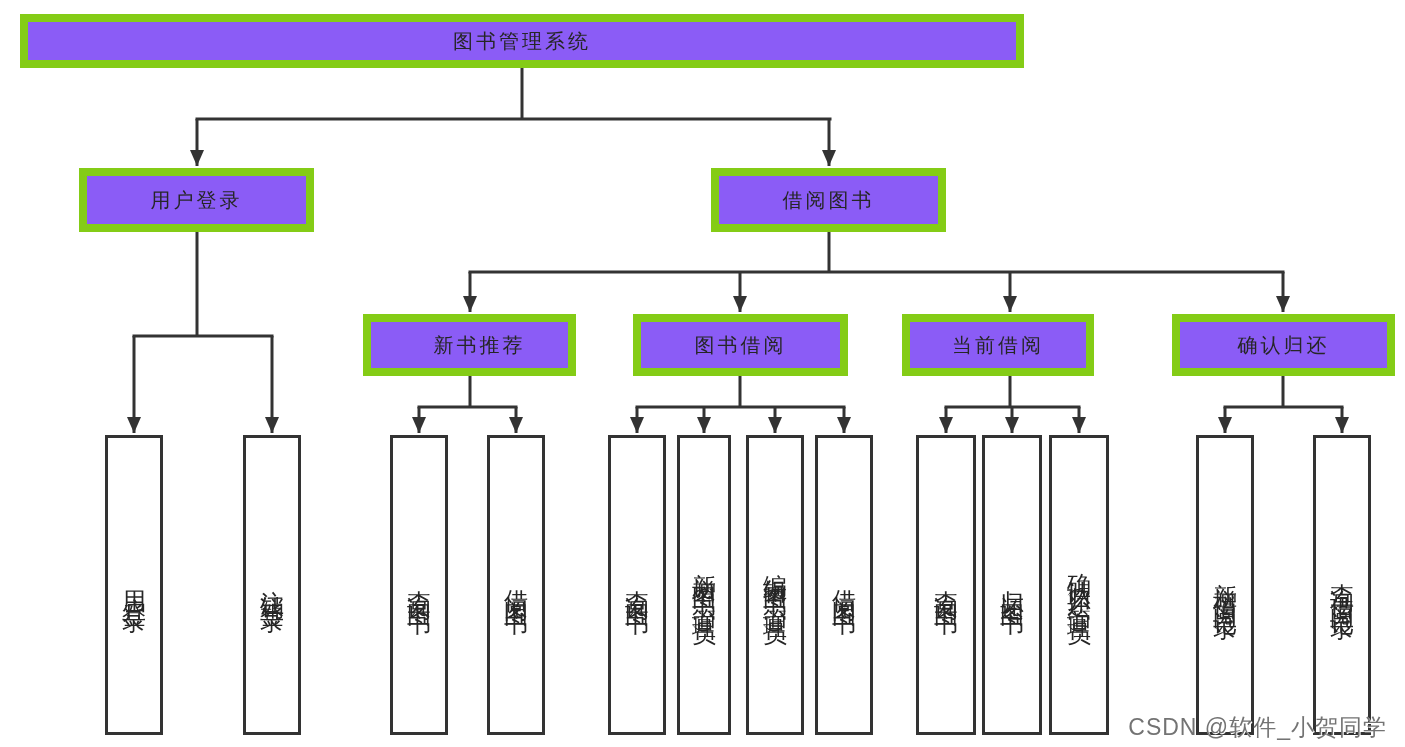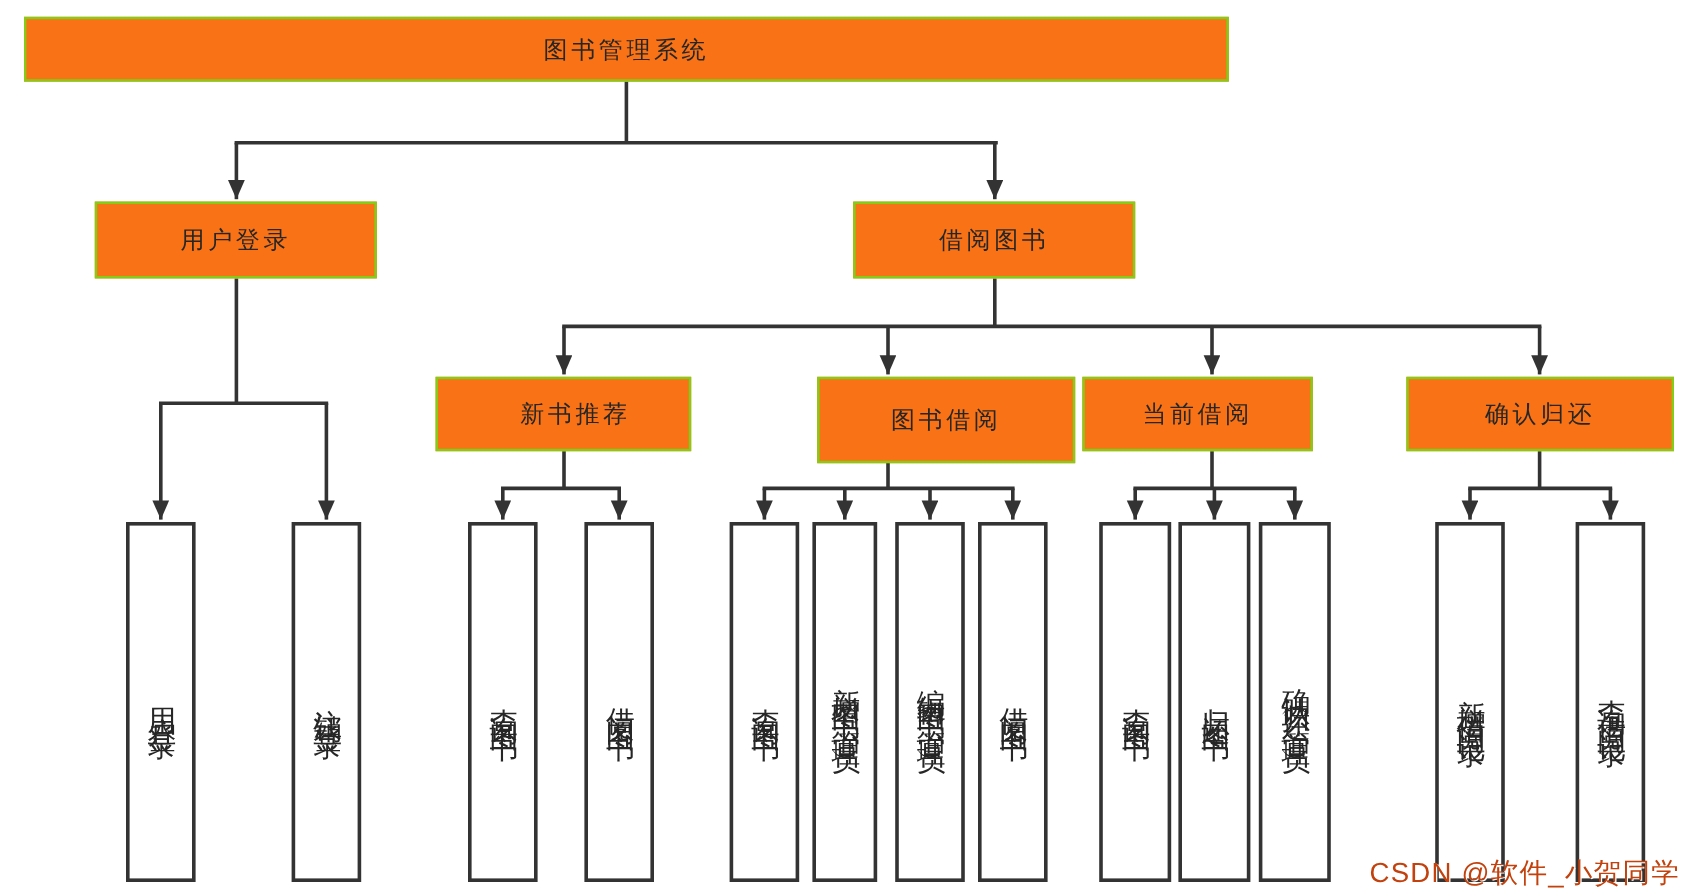--- a/index.html
+++ b/index.html
@@ -7,22 +7,22 @@
     position:relative;
     width:1405px;height:747px;
     background:#ffffff;
     font-family:"Liberation Sans","DejaVu Sans",sans-serif;
     overflow:hidden;
   }
   #wires{position:absolute;left:0;top:0;z-index:0;}
   .node{
     position:absolute;
     box-sizing:border-box;
-    border:2px solid #84cc16;
-    background:#f97316;
+    border:8px solid #84cc16;
+    background:#8b5cf6;
     display:flex;align-items:center;justify-content:center;
     font-size:20px;letter-spacing:3px;color:#262626;
     z-index:1;
   }
   .leaf{
     position:absolute;
     top:435px;height:300px;
     box-sizing:border-box;
     border:3px solid #333333;
     background:#ffffff;
@@ -33,23 +33,23 @@
     writing-mode:vertical-rl;
     text-orientation:mixed;
     font-size:24px;
     letter-spacing:7px;
     line-height:1;
     color:#262626;
     white-space:nowrap;
   }
   #watermark{
     position:absolute;
-    right:5px;bottom:4px;
+    right:18px;bottom:4px;
     font-size:23px;
-    color:#c2410c;
+    color:#737373;
     letter-spacing:1px;
     z-index:2;
     text-shadow:1px 1px 0 #ffffff;
     margin-left:39px;
   }
 </style>
 </head>
 <body>
 
 <div id="canvas">
@@ -123,21 +123,21 @@
   <div class="node" style="left:79px;top:168px;width:235px;height:64px;">
     <span>用户登录</span>
   </div>
   <div class="node" style="left:711px;top:168px;width:235px;height:64px;">
     <span>借阅图书</span>
   </div>
 
   <div class="node" style="left:363px;top:314px;width:213px;height:62px;padding-left:20px;">
     <span>新书推荐</span>
   </div>
-  <div class="node" style="left:633px;top:314px;width:215px;height:72px;margin-left:48px;">
+  <div class="node" style="left:633px;top:314px;width:215px;height:62px;">
     <span>图书借阅</span>
   </div>
   <div class="node" style="left:902px;top:314px;width:192px;height:62px;">
     <span>当前借阅</span>
   </div>
   <div class="node" style="left:1172px;top:314px;width:223px;height:62px;">
     <span>确认归还</span>
   </div>
 
   <div class="leaf" style="left:105px;width:58px;">

